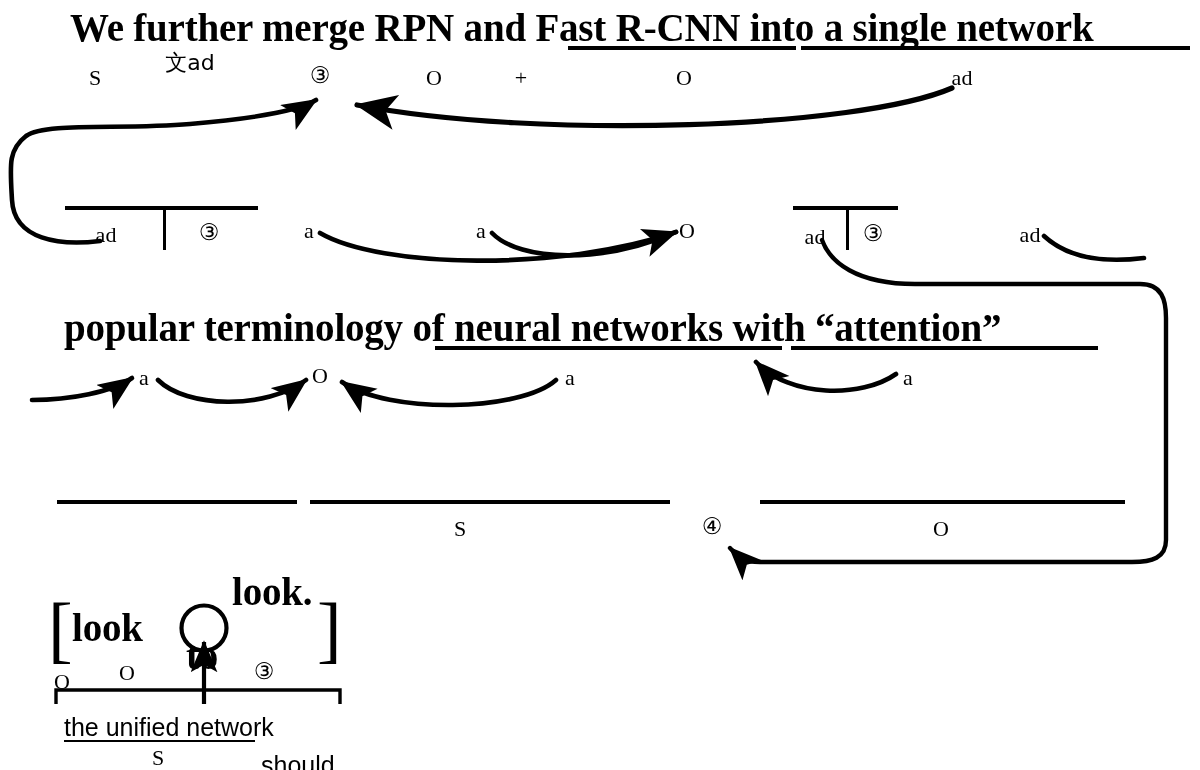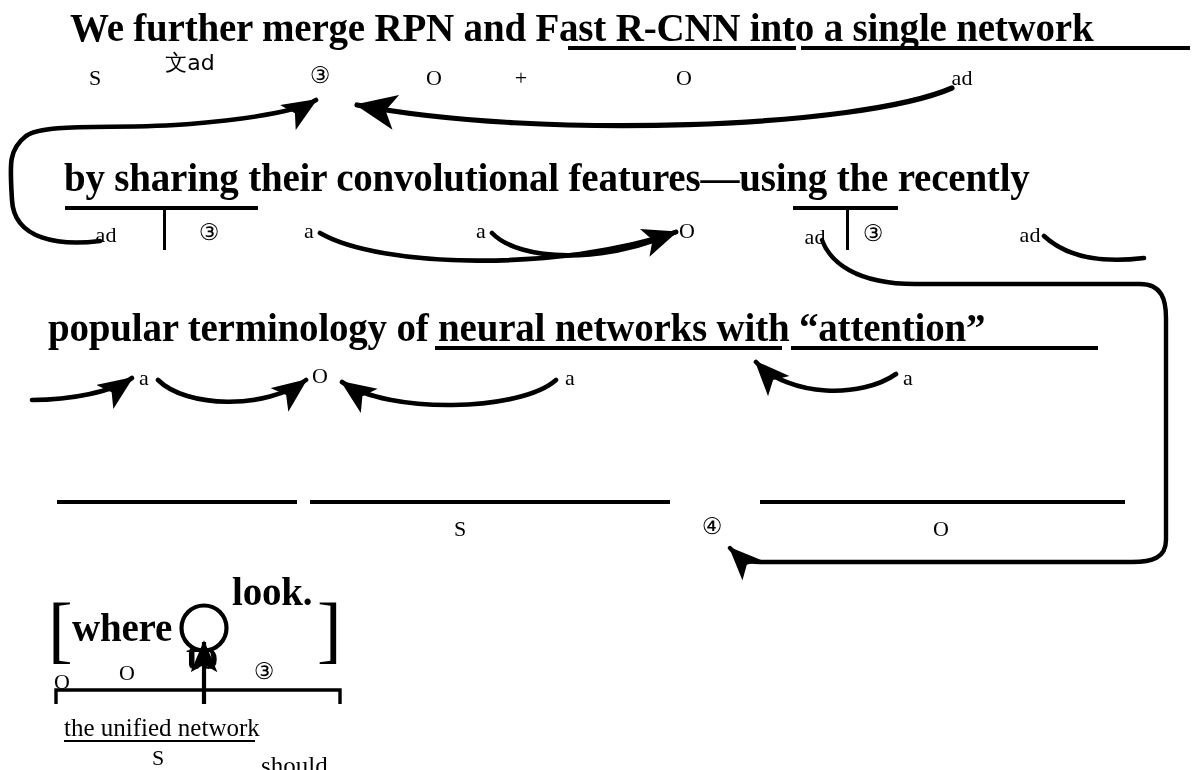--- a/index.html
+++ b/index.html
@@ -51,21 +51,21 @@
     background: #000;
     height: 4px;
   }
   .tick {
     position: absolute;
     background: #000;
     width: 3px;
   }
   .small {
     position: absolute;
-    font-family: Liberation Serif, serif;
+    font-family: Liberation Sans, sans-serif;
     font-size: 25px;
     line-height: 1;
     white-space: pre;
   }
   .bracket {
     position: absolute;
     font-family: "Liberation Serif", "DejaVu Serif", serif;
     font-weight: normal;
     font-size: 74px;
     line-height: 1;
@@ -95,57 +95,56 @@
   <div class="rule" style="left:801px; top:46px; width:389px;"></div>
 
   <div class="lbl" style="left:95px; top:67px;">S</div>
   <div class="lbl cjk" style="left:190px; top:52px;">文ad</div>
   <div class="circnum" style="left:320px; top:64px;">③</div>
   <div class="lbl" style="left:434px; top:67px;">O</div>
   <div class="lbl" style="left:521px; top:67px;">+</div>
   <div class="lbl" style="left:684px; top:67px;">O</div>
   <div class="lbl" style="left:962px; top:67px;">ad</div>
 
-  <div class="sent" style="left:64px; top:158px;">by sharing their convolutional features—using the recently</div>
 
   <div class="rule" style="left:65px; top:206px; width:193px;"></div>
   <div class="tick" style="left:163px; top:206px; height:44px;"></div>
   <div class="rule" style="left:793px; top:206px; width:105px;"></div>
   <div class="tick" style="left:846px; top:206px; height:44px;"></div>
 
   <div class="lbl" style="left:106px; top:224px;">ad</div>
   <div class="circnum" style="left:209px; top:221px;">③</div>
   <div class="lbl" style="left:309px; top:220px;">a</div>
   <div class="lbl" style="left:481px; top:220px;">a</div>
   <div class="lbl" style="left:687px; top:220px;">O</div>
   <div class="lbl" style="left:815px; top:226px;">ad</div>
   <div class="circnum" style="left:873px; top:222px;">③</div>
   <div class="lbl" style="left:1030px; top:224px;">ad</div>
 
-  <div class="sent" style="left:48px; top:308px;">popular terminology of neural networks with “attention”</div>
+  <div class="sent" style="left:64px; top:308px;">popular terminology of neural networks with “attention”</div>
 
   <div class="rule" style="left:435px; top:346px; width:347px;"></div>
   <div class="rule" style="left:791px; top:346px; width:307px;"></div>
 
   <div class="lbl" style="left:144px; top:367px;">a</div>
   <div class="lbl" style="left:320px; top:365px;">O</div>
   <div class="lbl" style="left:570px; top:367px;">a</div>
   <div class="lbl" style="left:908px; top:367px;">a</div>
 
 
   <div class="rule" style="left:57px; top:500px; width:240px;"></div>
   <div class="rule" style="left:310px; top:500px; width:360px;"></div>
   <div class="rule" style="left:760px; top:500px; width:365px;"></div>
 
   <div class="lbl" style="left:460px; top:518px;">S</div>
   <div class="circnum" style="left:712px; top:515px;">④</div>
   <div class="lbl" style="left:941px; top:518px;">O</div>
 
   <div class="bracket" style="left:48px; top:592px;">[</div>
-  <div class="sent" style="left:72px; top:608px;">where</div>
+  <div class="sent" style="left:72px; top:608px;">look</div>
   <div class="sent" style="left:186px; top:636px;">to</div>
   <div class="sent" style="left:232px; top:572px;text-align:right;">look.</div>
   <div class="bracket" style="left:317px; top:592px;">]</div>
 
   <div class="lbl" style="left:62px; top:671px;">O</div>
   <div class="lbl" style="left:127px; top:662px;">O</div>
   <div class="circnum" style="left:264px; top:660px;">③</div>
 
   <div class="small" style="left:64px; top:715px;">the unified network</div>
   <div class="uline-small" style="left:64px; top:740px; width:191px;"></div>

